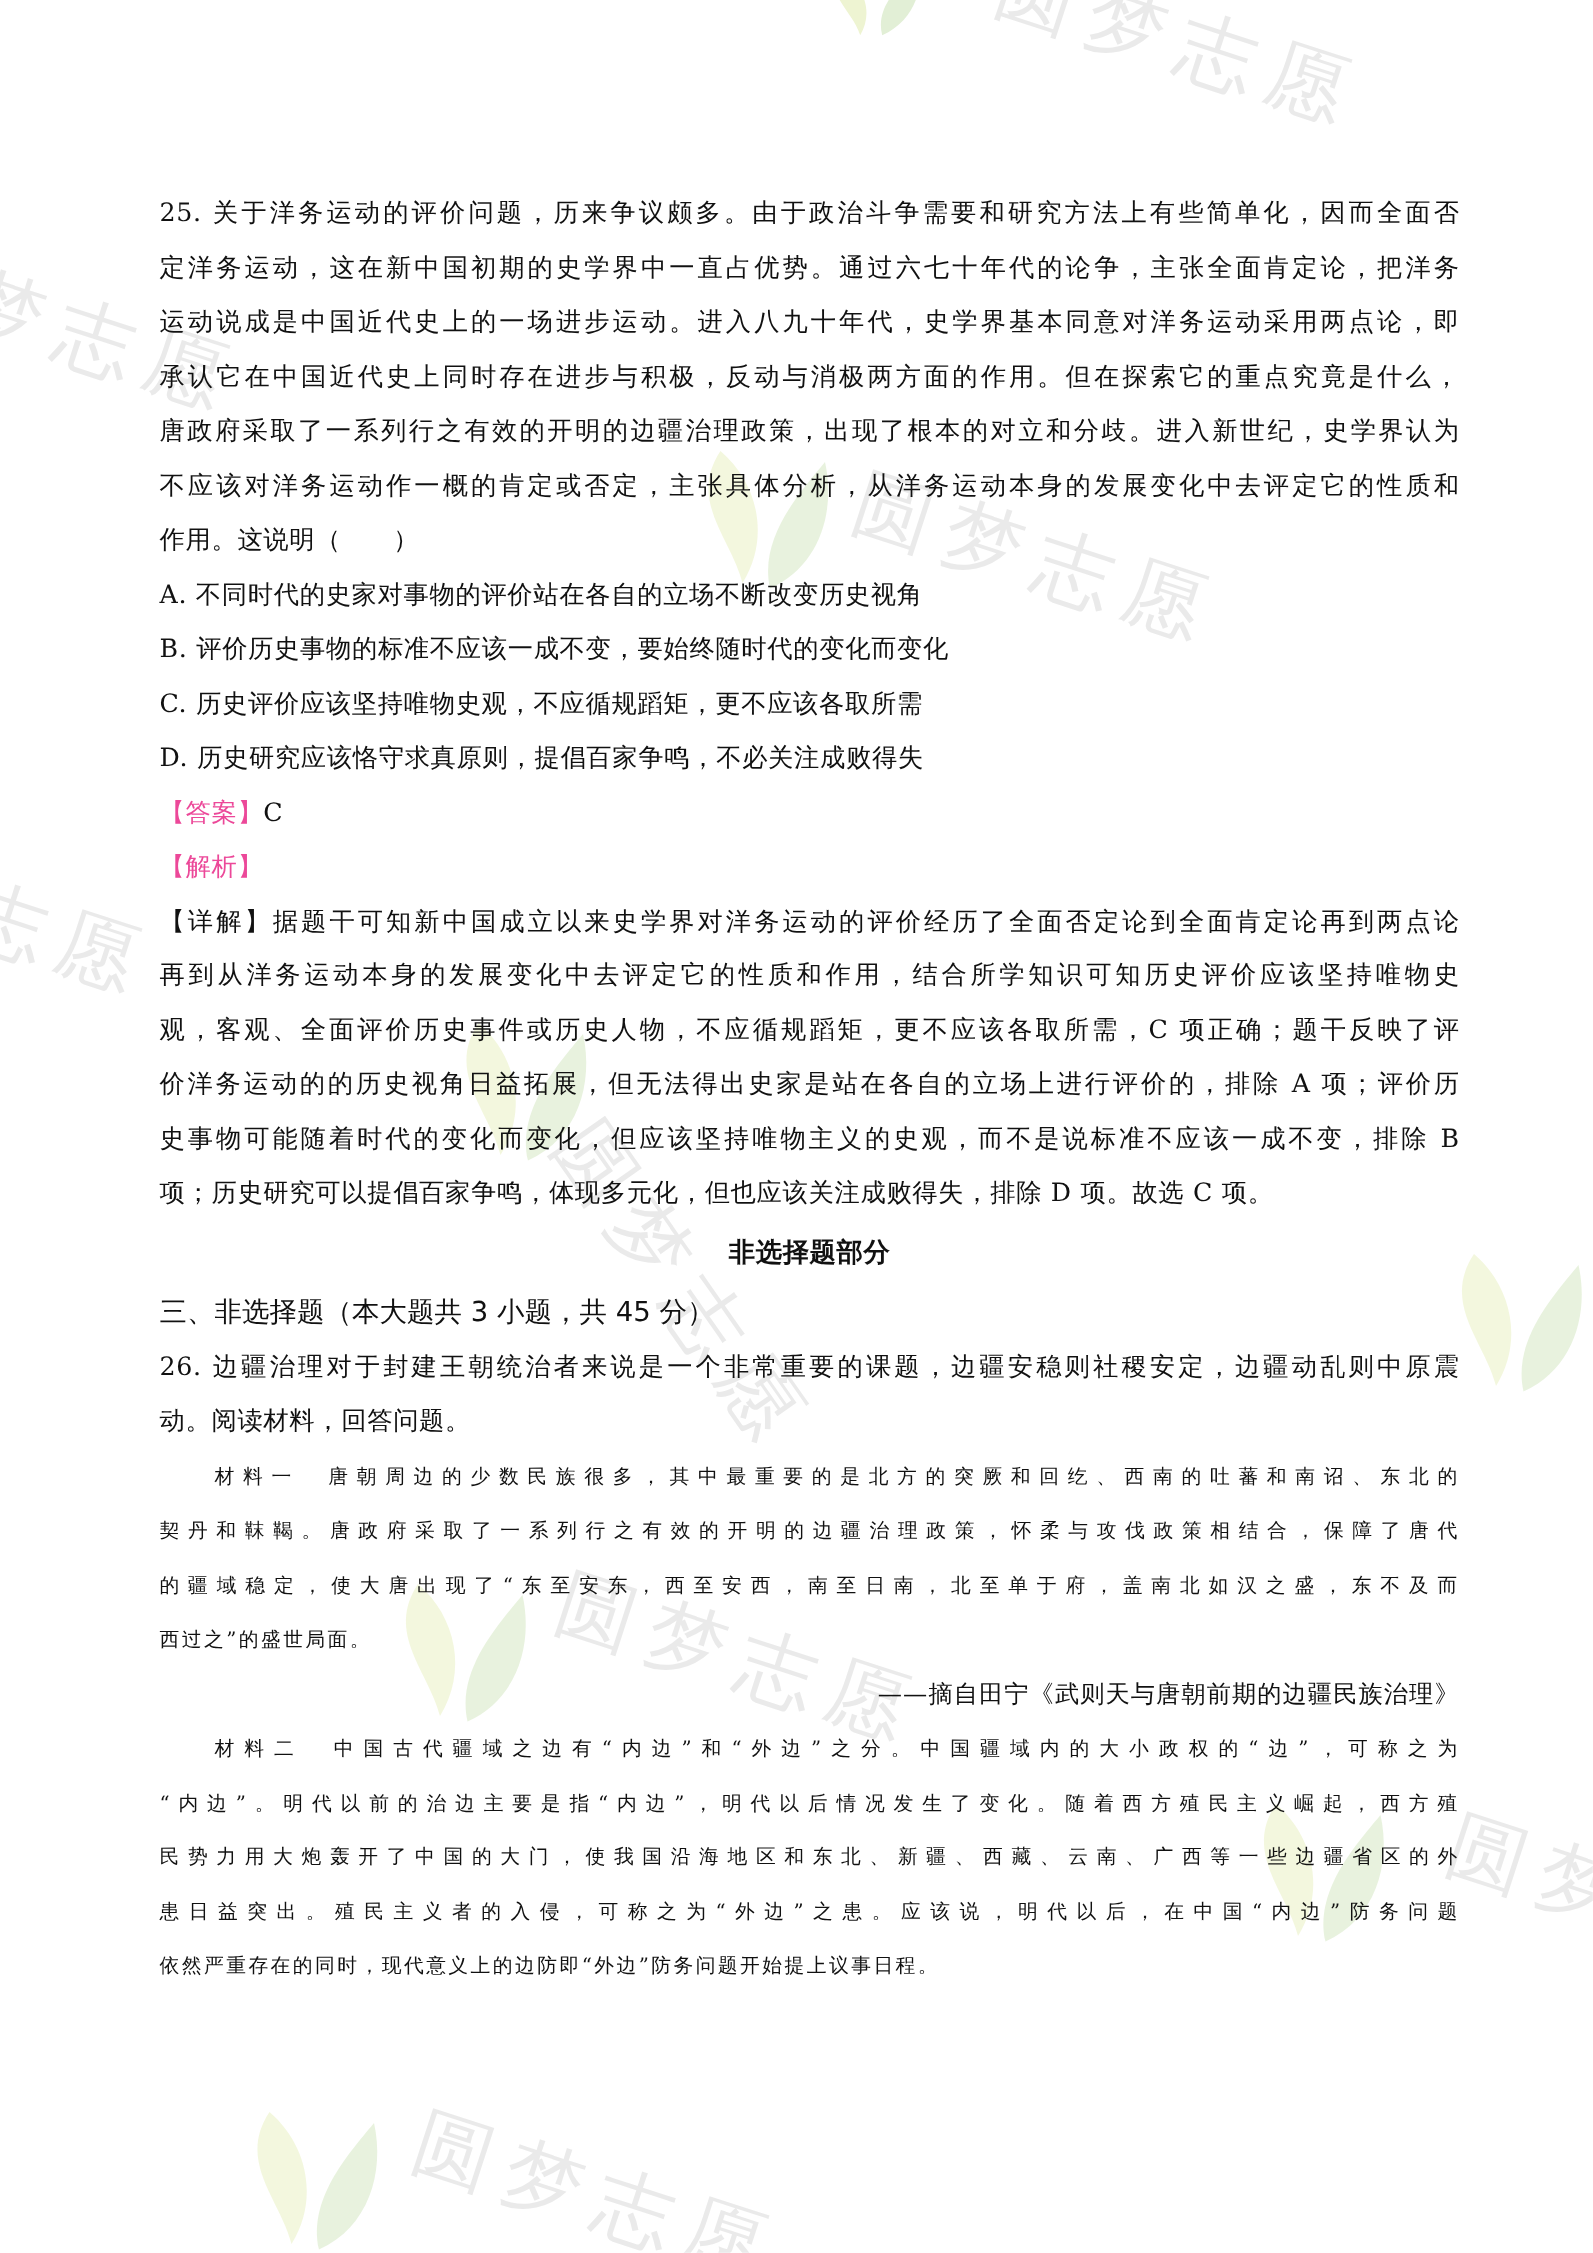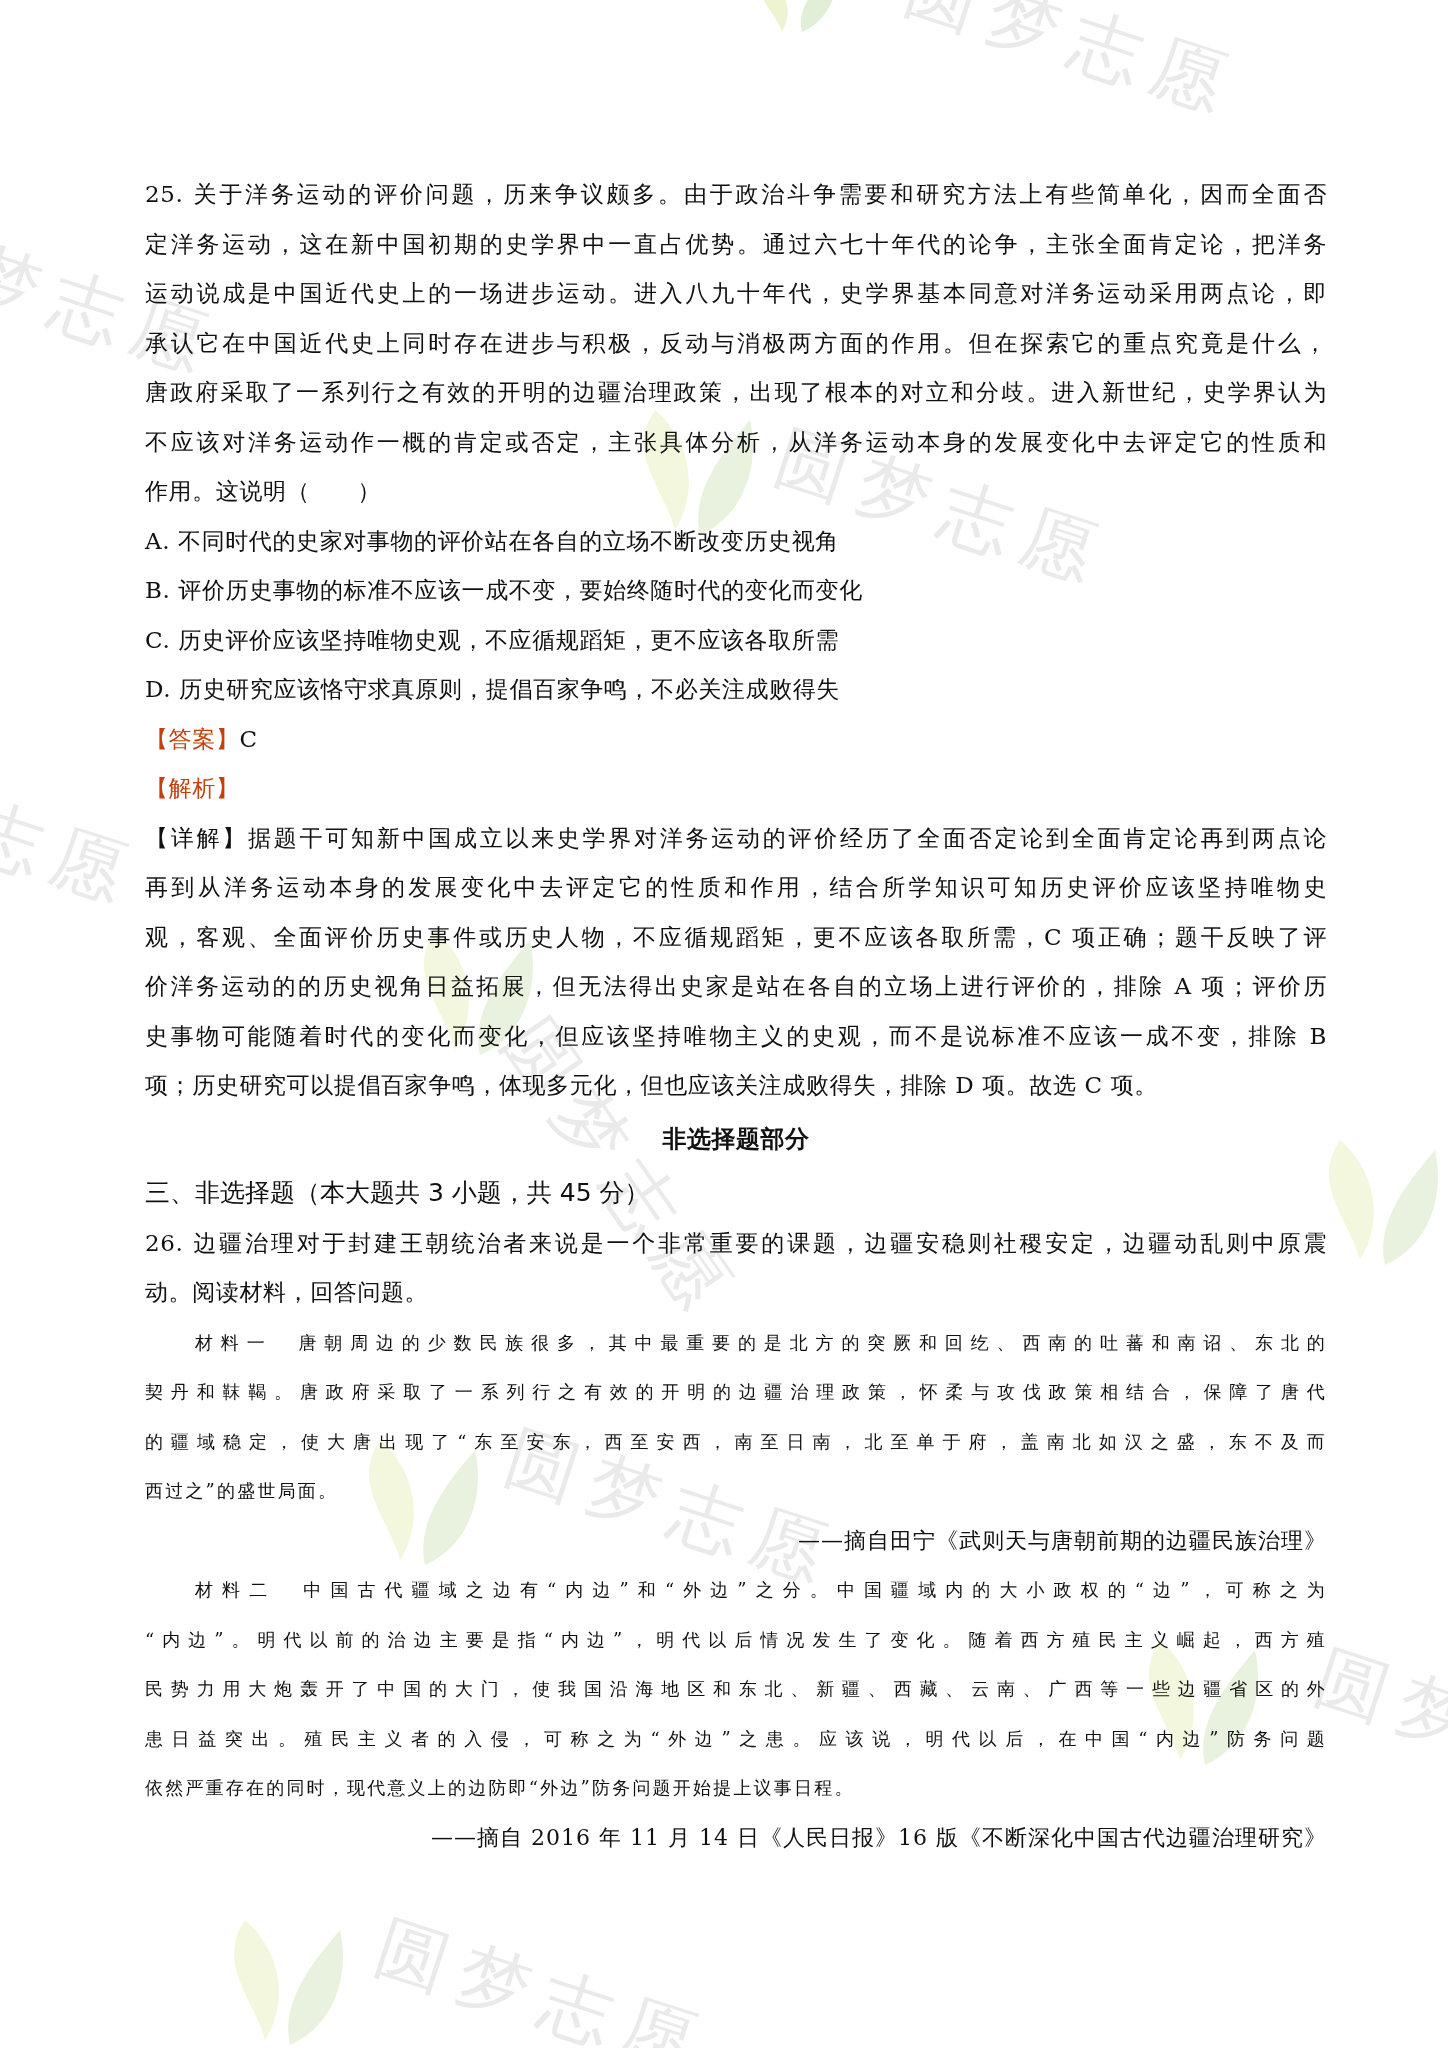--- a/index.html
+++ b/index.html
@@ -54,21 +54,21 @@
       text-align: justify;
       text-align-last: justify;
     }
     .indent { padding-left: 50px; }
     .material {
       font-size: 18px;
       line-height: 49.5px;
       letter-spacing: 2.2px;
     }
     .label-blue {
-      color: #c2410c;
+      color: #ec4899;
     }
     .section-title {
       text-align: center;
       font-family: Liberation Serif, serif;
       font-weight: bold;
       font-size: 24px;
       line-height: 56px;
       letter-spacing: 0.5px;
     }
     .section-heading {
@@ -195,18 +195,17 @@
         <div class="material">西过之”的盛世局面。</div>
         <div class="source">——摘自田宁《武则天与唐朝前期的边疆民族治理》</div>
       </div>
 
       <div>
         <div class="material justify indent">材料二　中国古代疆域之边有“内边”和“外边”之分。中国疆域内的大小政权的“边”，可称之为</div>
         <div class="material justify">“内边”。明代以前的治边主要是指“内边”，明代以后情况发生了变化。随着西方殖民主义崛起，西方殖</div>
         <div class="material justify">民势力用大炮轰开了中国的大门，使我国沿海地区和东北、新疆、西藏、云南、广西等一些边疆省区的外</div>
         <div class="material justify">患日益突出。殖民主义者的入侵，可称之为“外边”之患。应该说，明代以后，在中国“内边”防务问题</div>
         <div class="material">依然严重存在的同时，现代意义上的边防即“外边”防务问题开始提上议事日程。</div>
-        <div class="source">——摘自 2016 年 11 月 14 日《人民日报》16 版《不断深化中国古代边疆治理研究》</div>
       </div>
     </div>
 
   </div>
 </div>
 
 </body></html>

